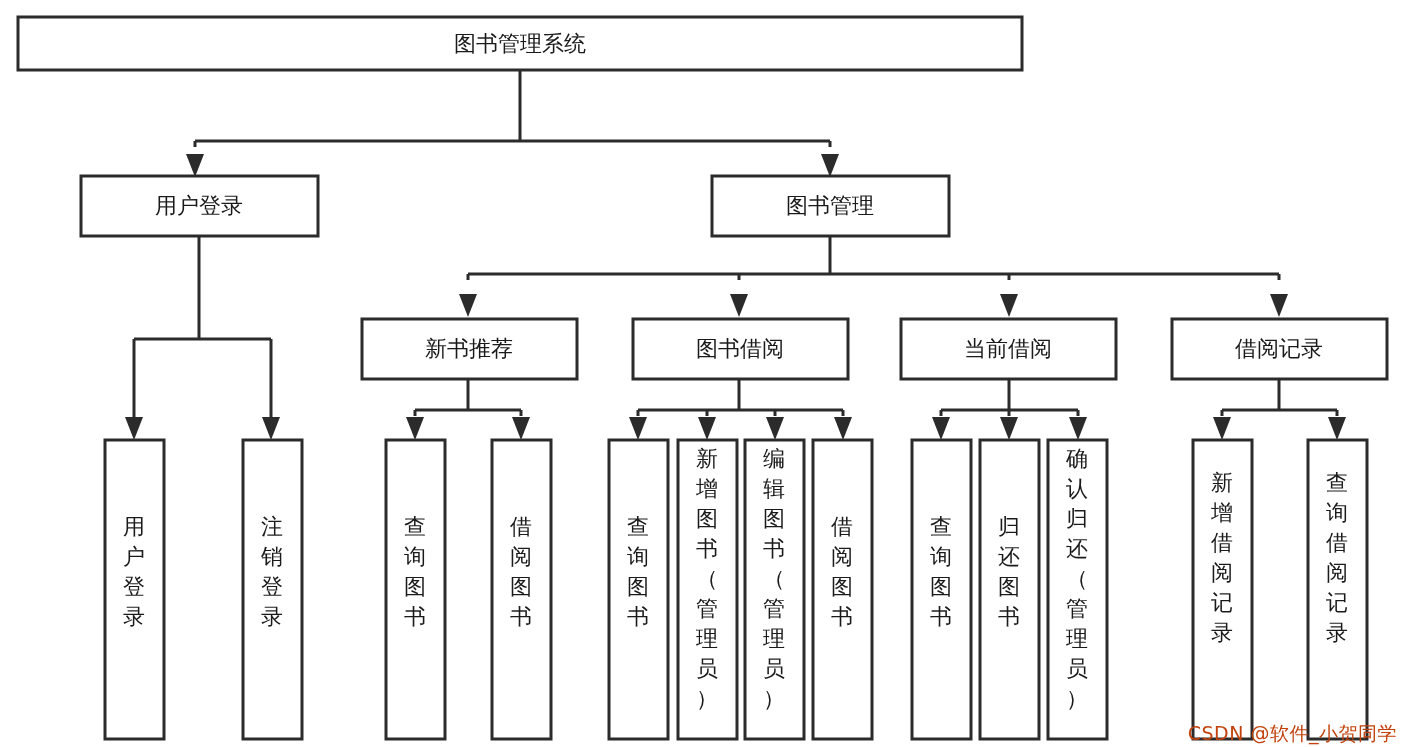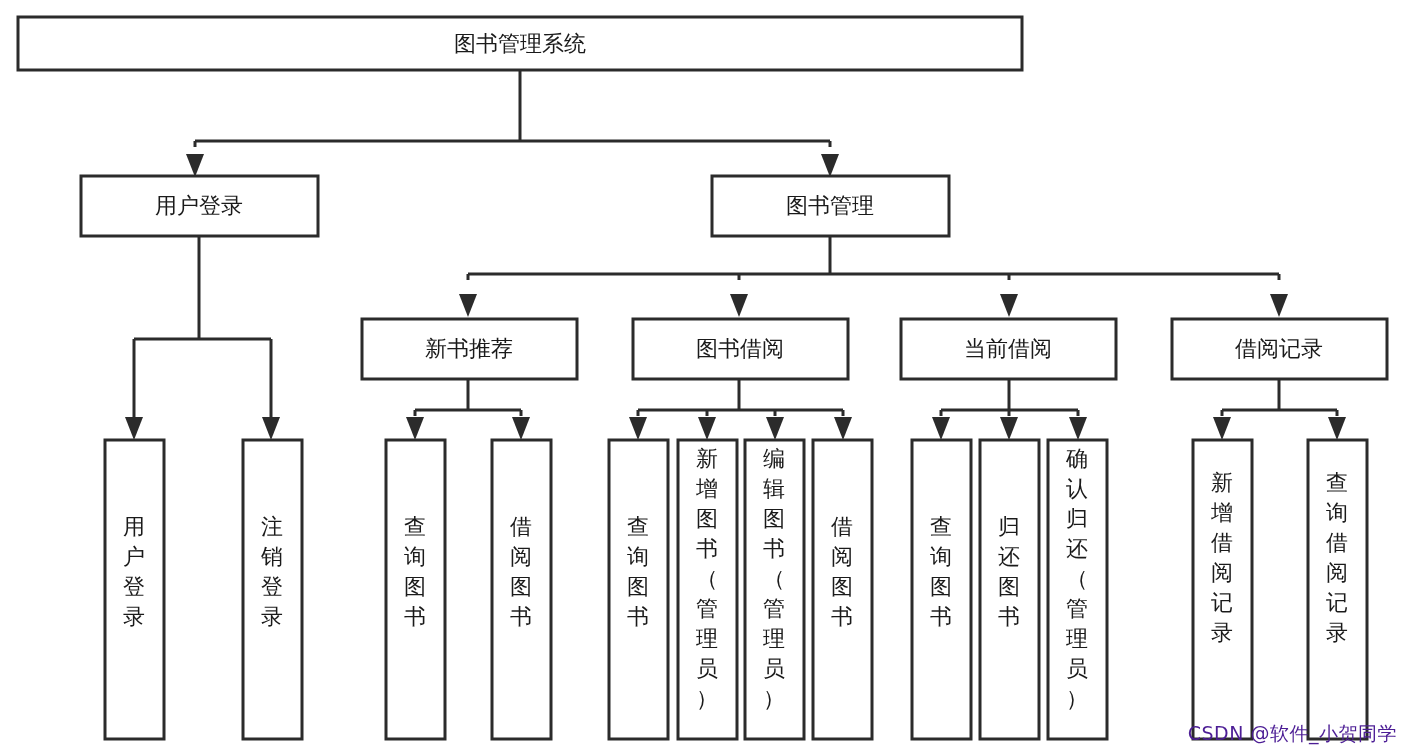--- a/index.html
+++ b/index.html
@@ -54,21 +54,21 @@
   .arrow-head {
     fill: #2b2b2b;
     stroke: none;
   }
   .watermark {
     position: absolute;
     right: 8px;
     bottom: 4px;
     font-family: "DejaVu Sans", "Liberation Sans", sans-serif;
     font-size: 19px;
-    color: #4c1d95;
+    color: #c2410c;
     white-space: nowrap;
     letter-spacing: 0.5px;
     pointer-events: none;
   }
 </style>
 </head>
 <body>
 
 <div id="diagram-root">
   <svg class="diagram" viewBox="0 0 1405 747" xmlns="http://www.w3.org/2000/svg">

